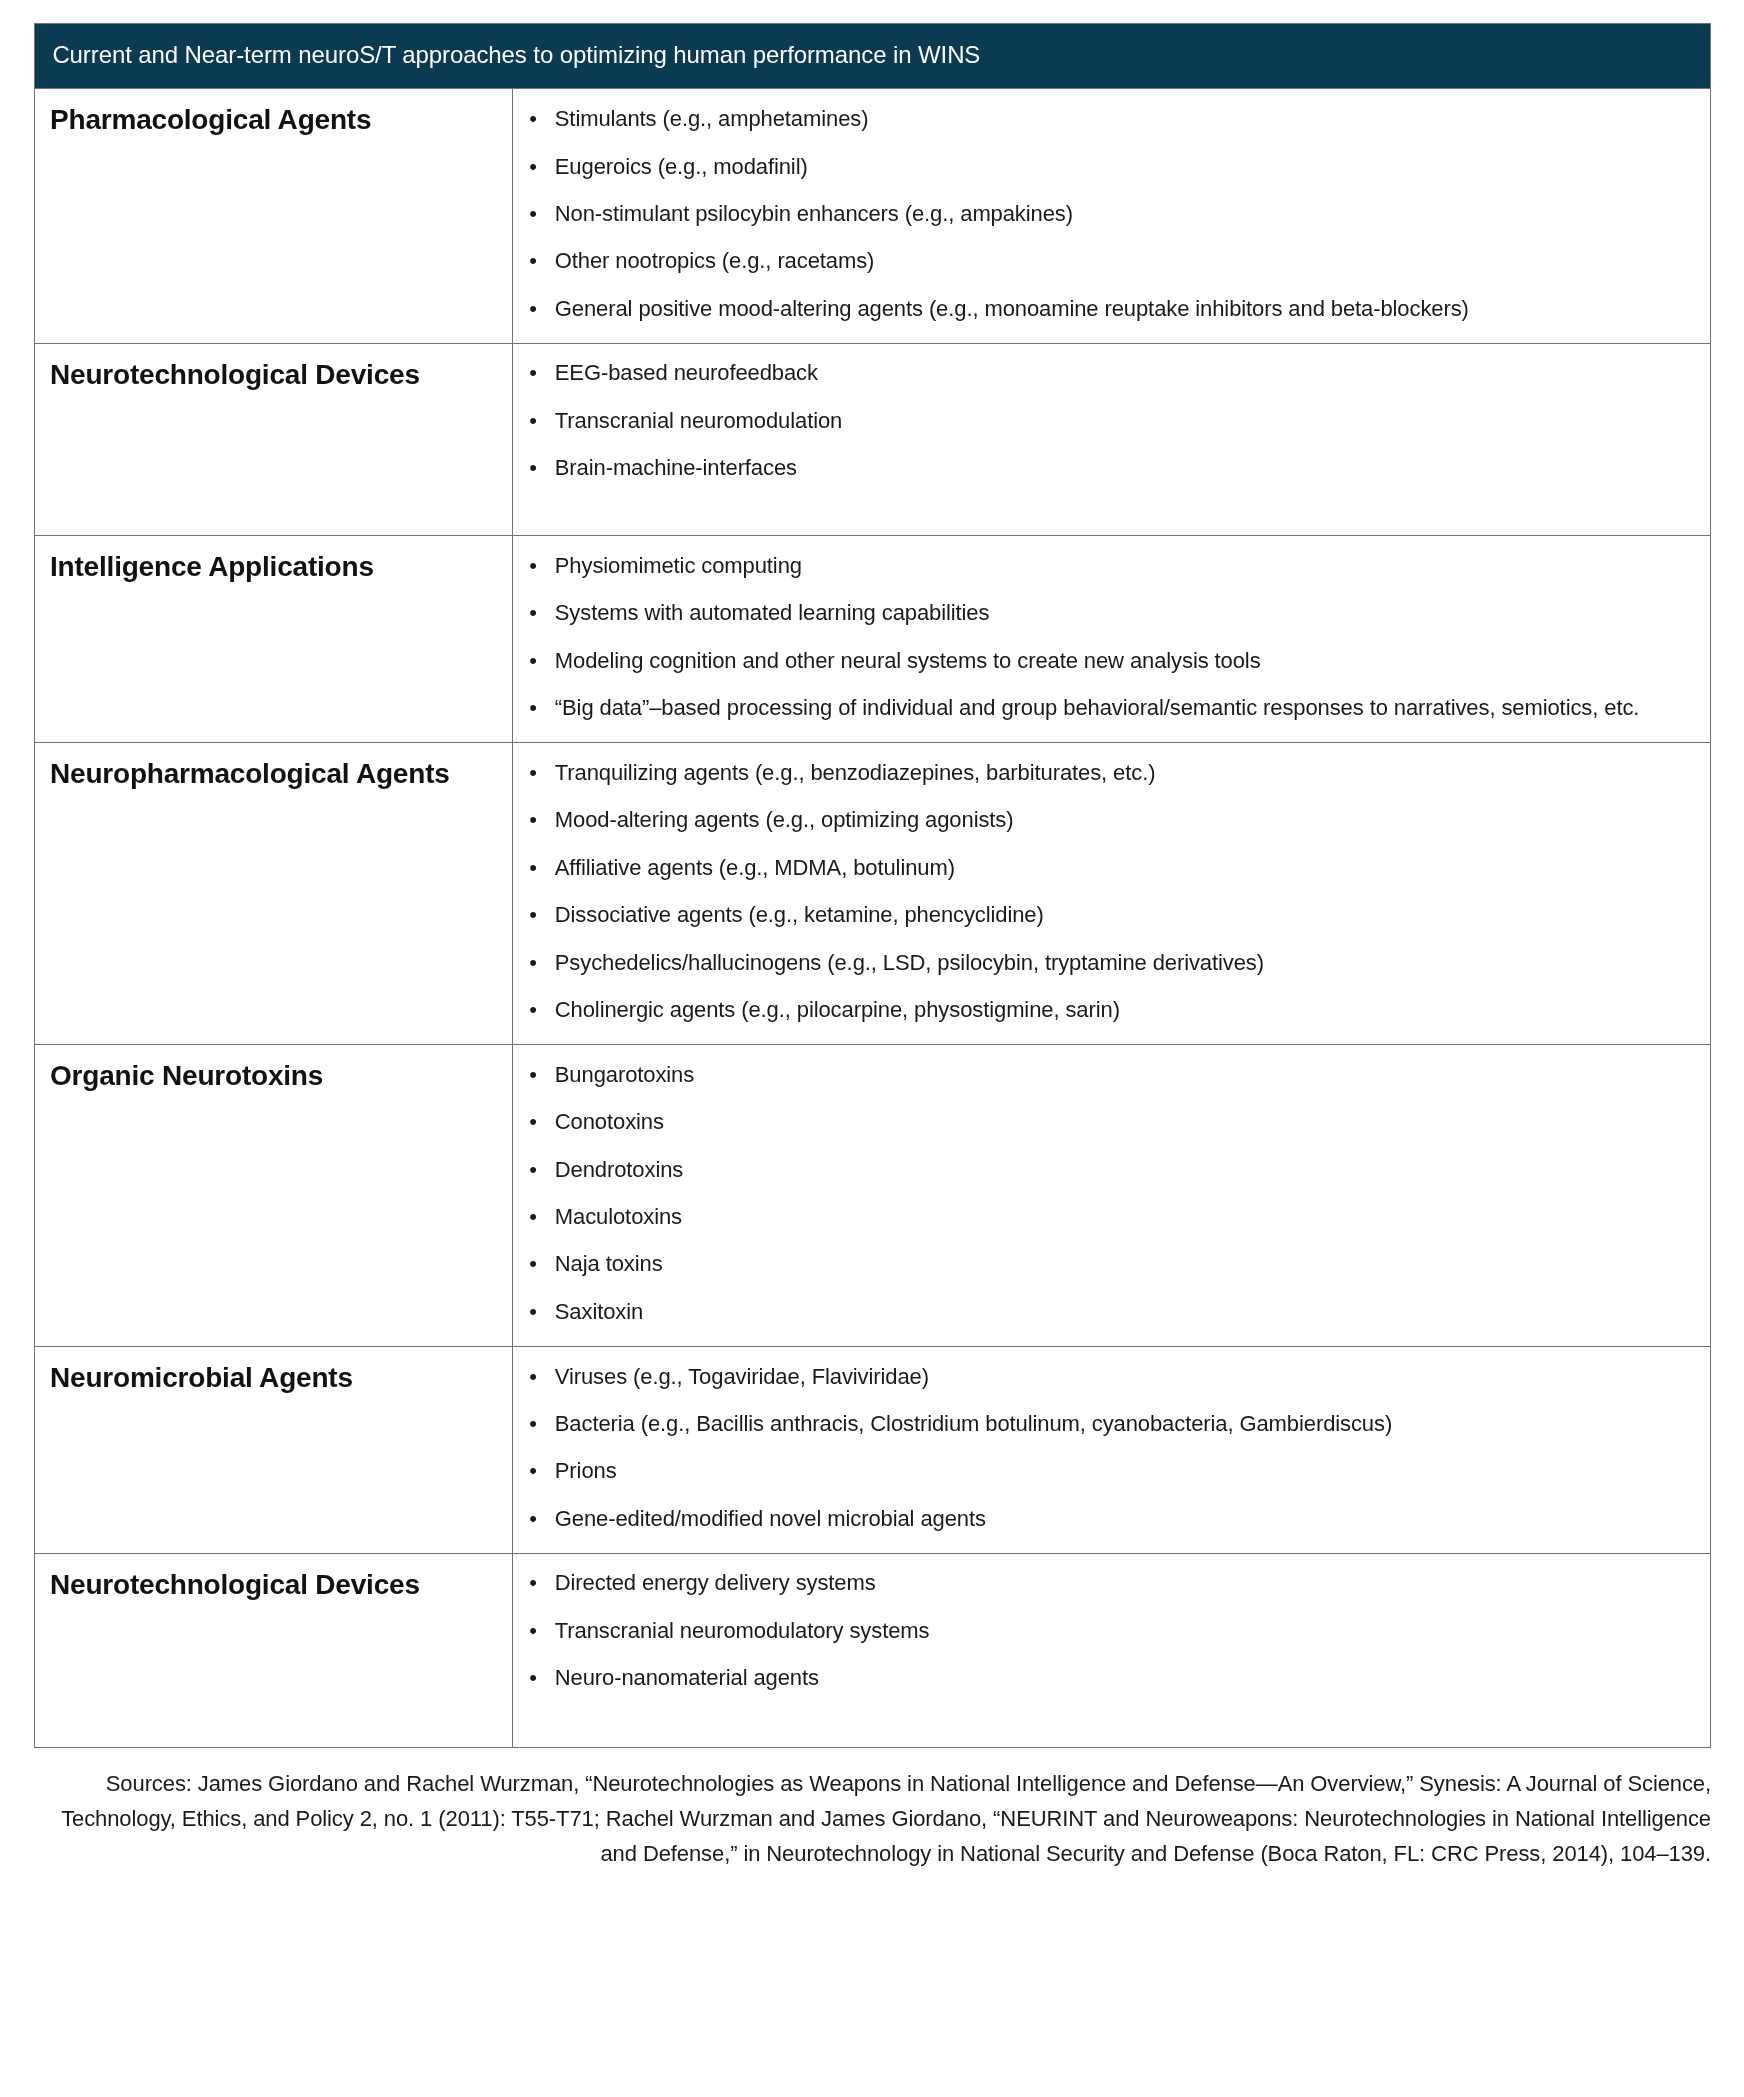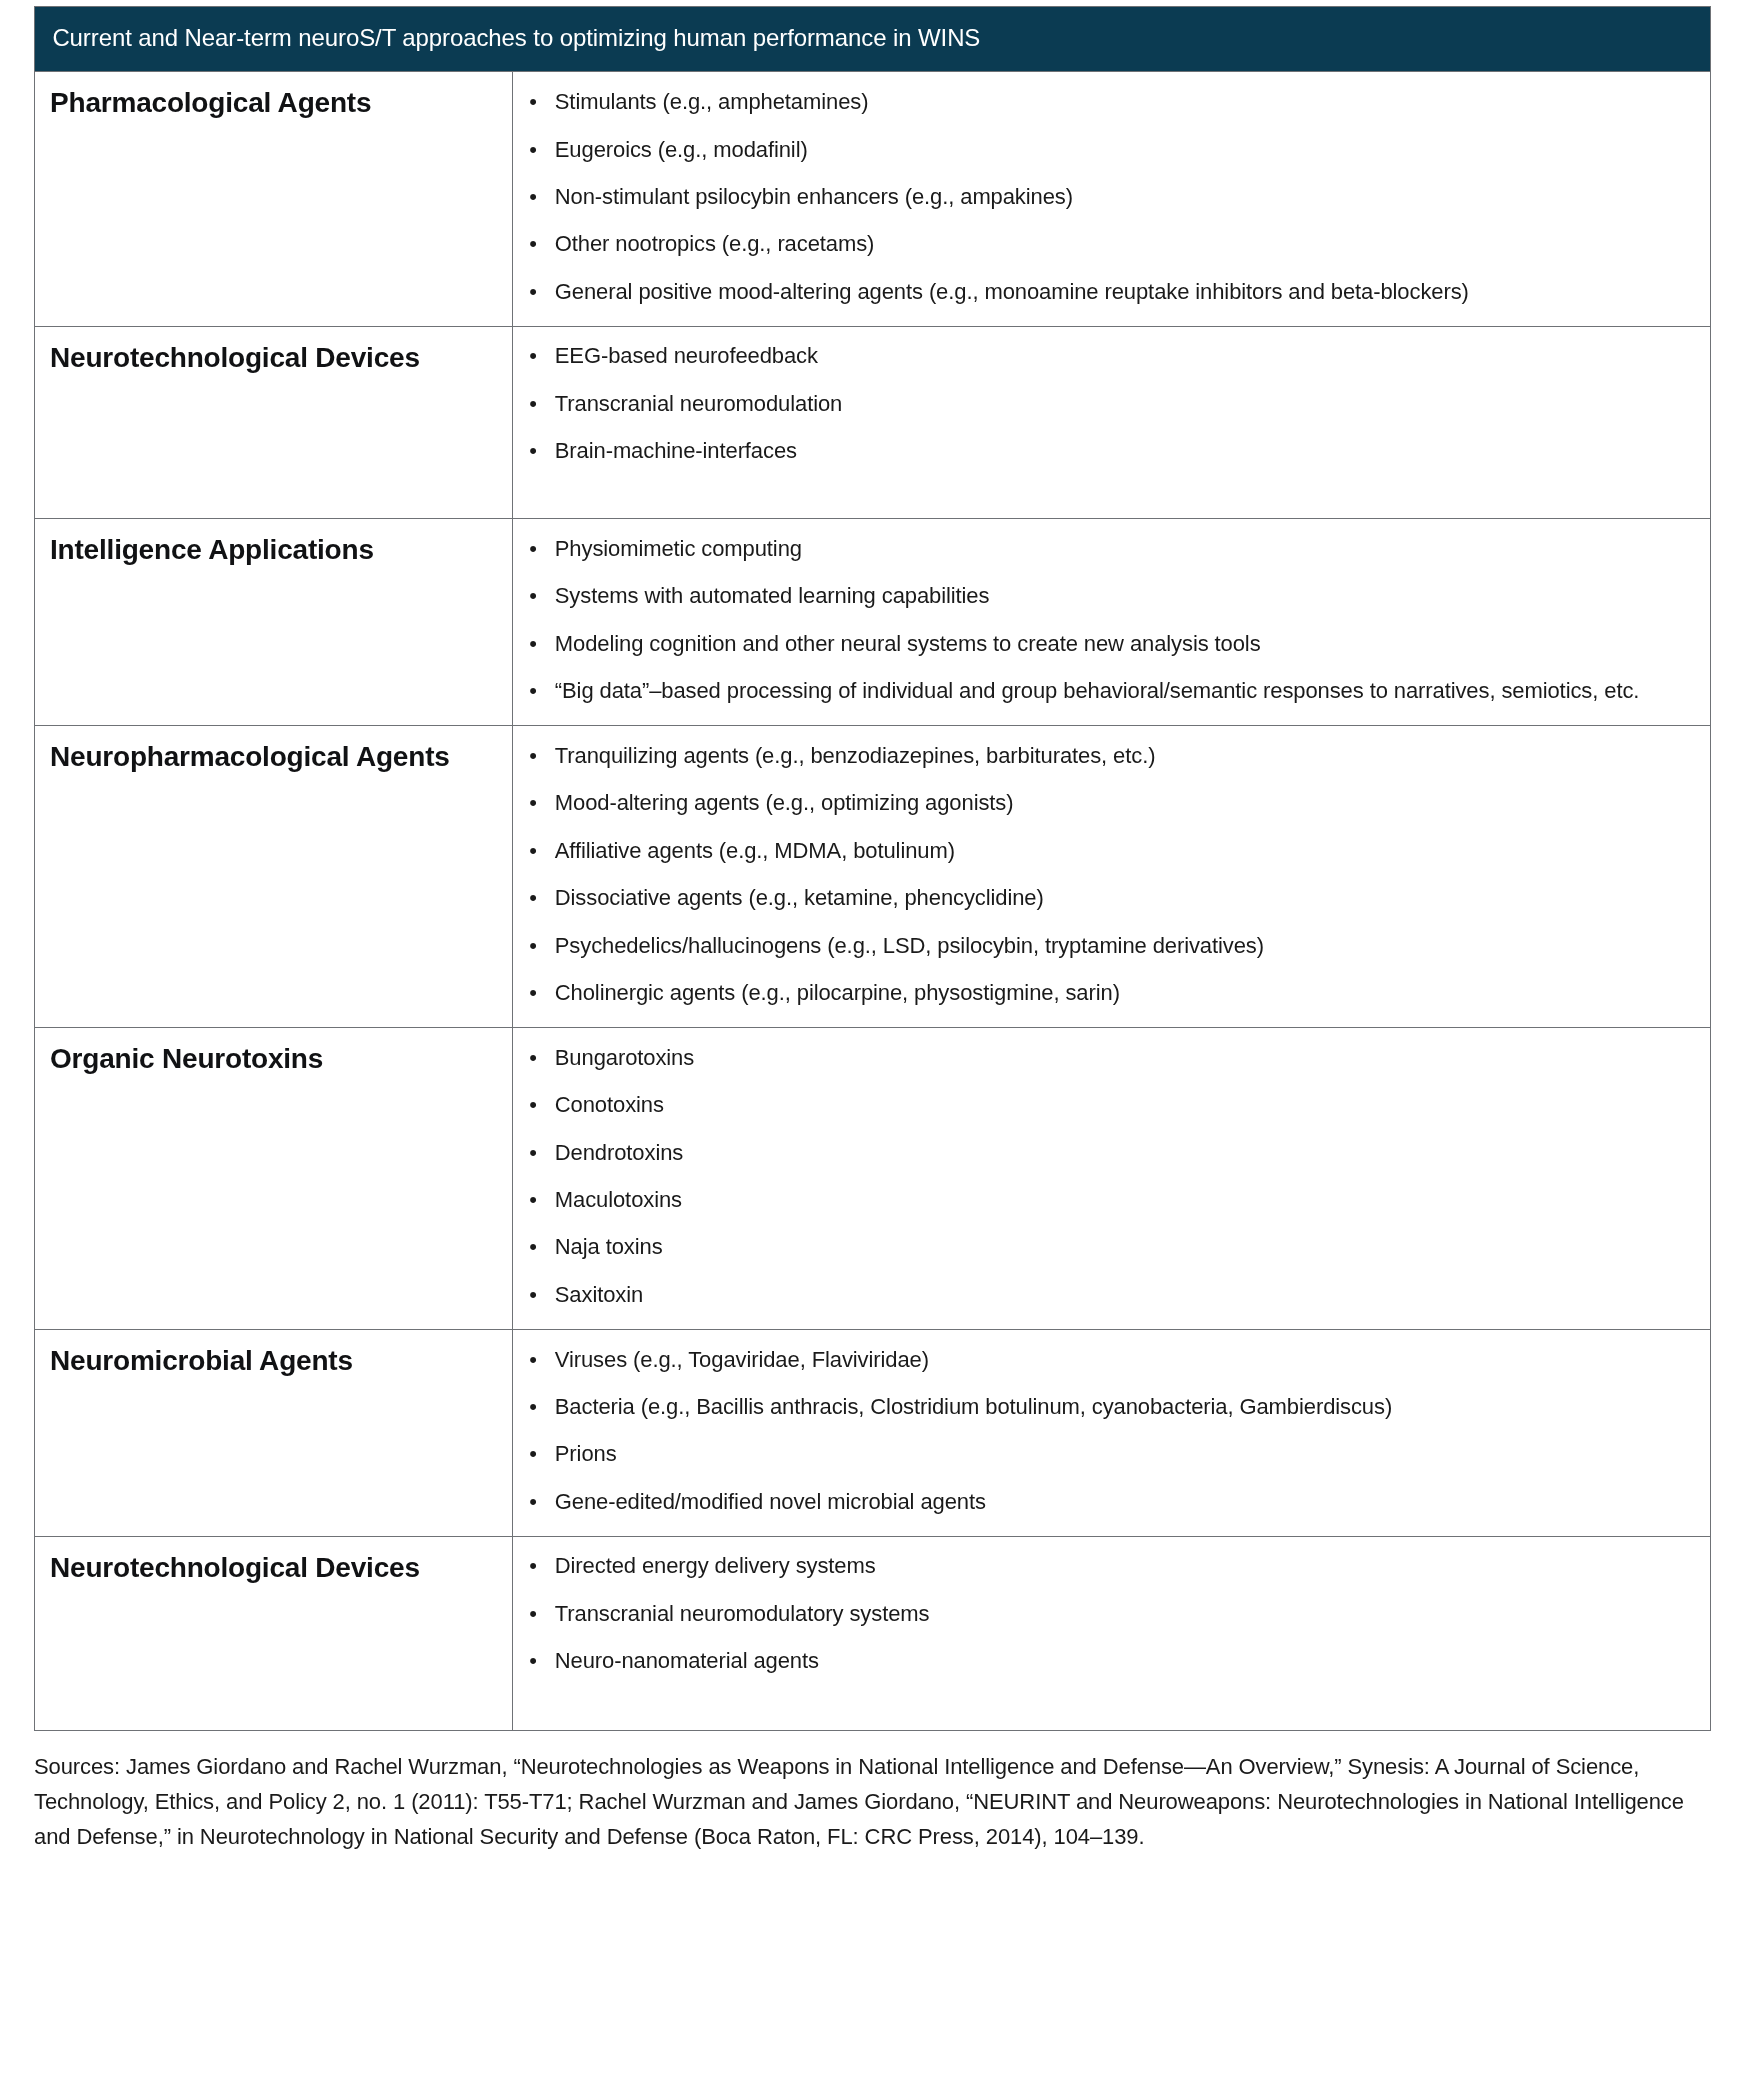--- a/index.html
+++ b/index.html
@@ -10,21 +10,21 @@
   body {
     width: 1745px;
     font-family: "Liberation Sans", sans-serif;
     color: #1a1a1a;
     -webkit-font-smoothing: antialiased;
   }
 
   .page {
     width: 1745px;
     box-sizing: border-box;
-    padding: 6px 34px 23px 34px;
+    padding: 23px 34px 23px 34px;
   }
 
   
   .doc-table {
     width: 100%;
     border-collapse: collapse;
     table-layout: fixed;
     border: 1.2px solid #6f7276;
   }
 
@@ -92,20 +92,21 @@
   }
 
   
   .sources {
     margin-top: 17.4px;
     font-size: 22px;
     line-height: 1.60;
     letter-spacing: -0.1px;
     color: #1a1a1a;
     max-width: 1681px;
+    text-align: right;
   }
 </style>
 </head>
 <body>
 
 <div class="page">
 
   <table class="doc-table">
     <colgroup>
       <col style="width:478px">

